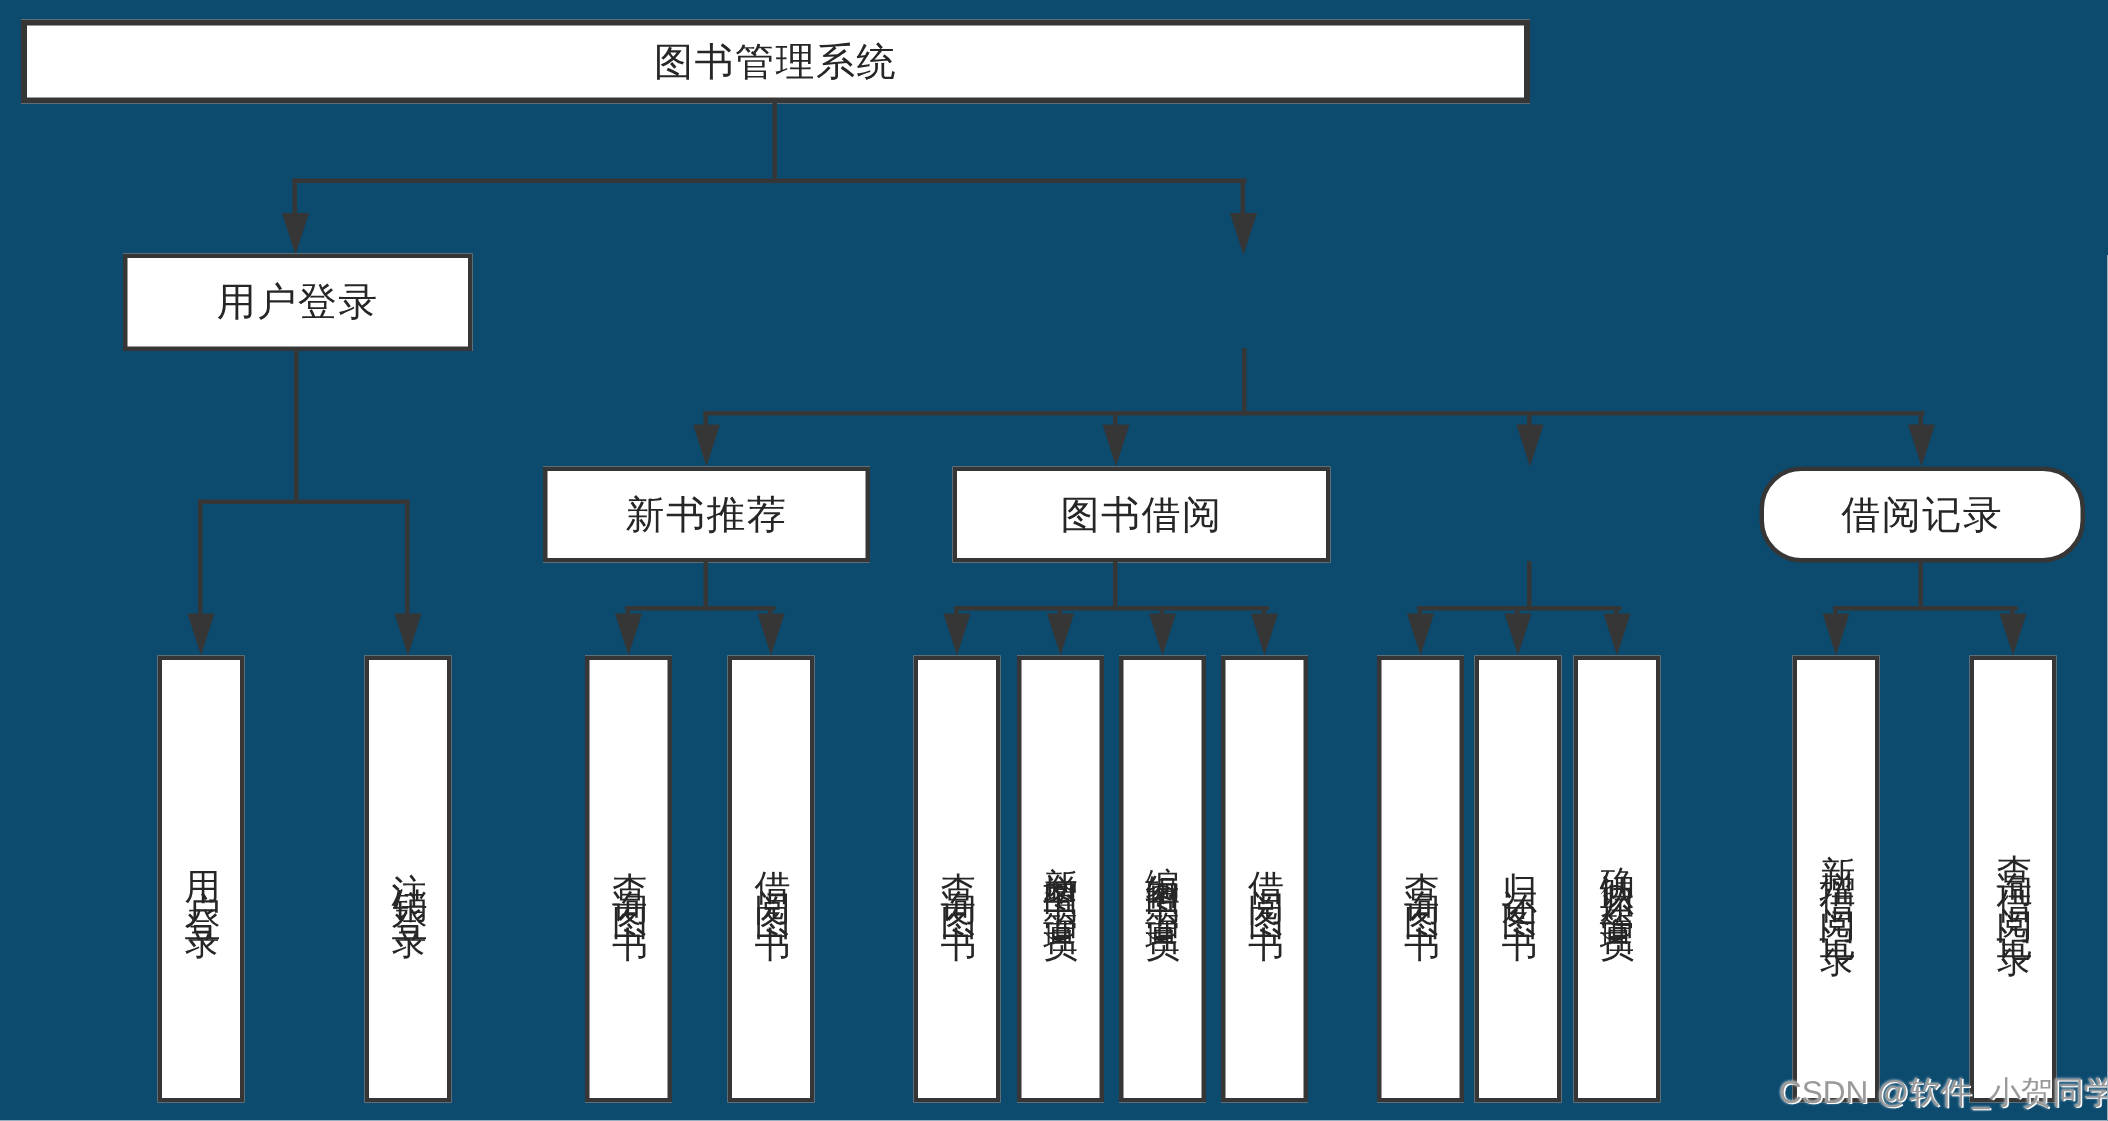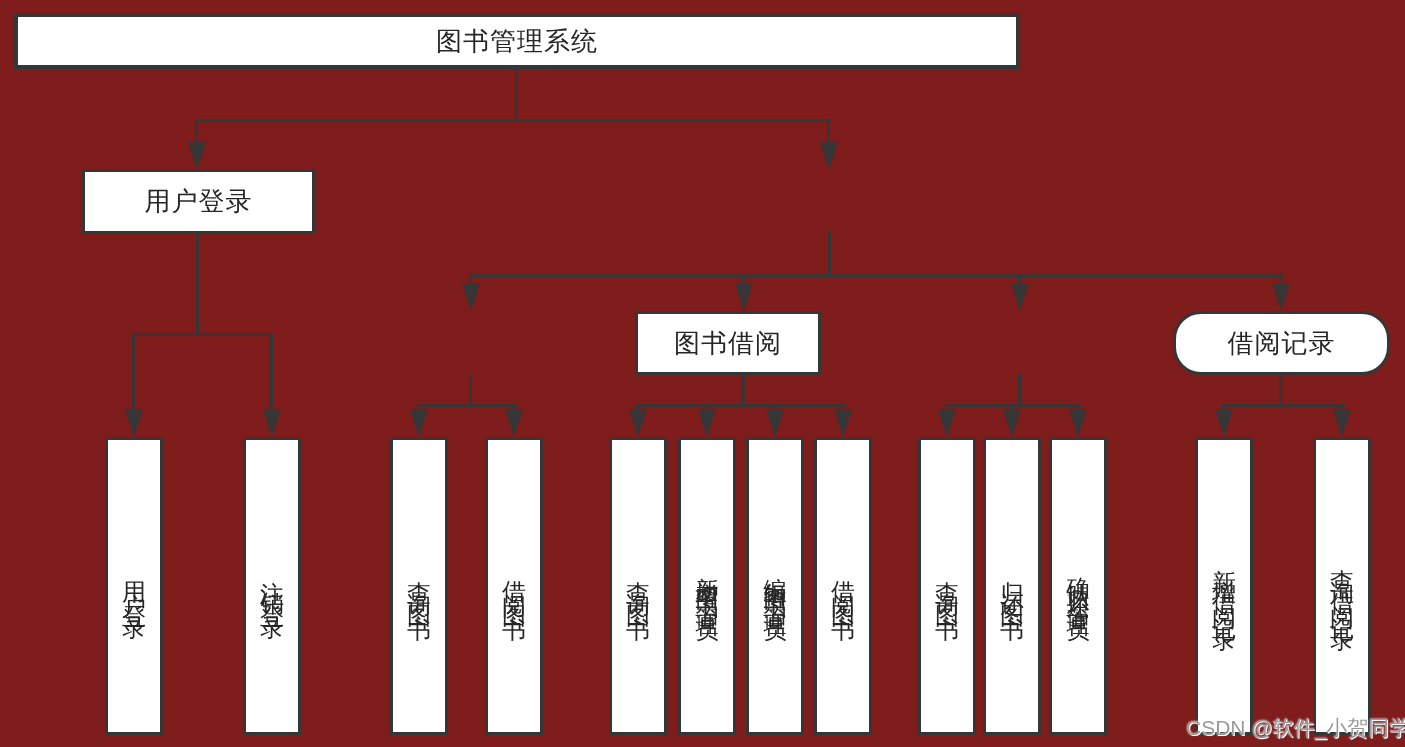--- a/index.html
+++ b/index.html
@@ -2,21 +2,21 @@
 <html><head>
 <meta charset="utf-8">
 <style>
   :root{
     --line:#363636;
     --text:#262626;
   }
   html,body{margin:0;padding:0;background:#ffffff;}
   body{font-family:"Liberation Sans","DejaVu Sans",sans-serif;}
   .canvas{
-    position:relative;width:1405px;height:747px;background:#7f1d1d;overflow:hidden;
+    position:relative;width:1405px;height:747px;background:#0c4a6e;overflow:hidden;
   }
   .box{
     position:absolute;box-sizing:border-box;border:3px solid var(--line);
     background:#ffffff;display:flex;align-items:center;justify-content:center;
     color:var(--text);
   }
   .root-box{border-width:4px;}
   .hlabel{font-size:26px;letter-spacing:1px;white-space:nowrap;}
   .vtext{
     writing-mode:vertical-lr;text-orientation:mixed;
@@ -68,21 +68,24 @@
   <div class="h" style="left:469px;top:274px;width:814px;"></div>
   <div class="v" style="left:469px;top:274px;height:12px;"></div>
   <div class="v" style="left:742px;top:274px;height:12px;"></div>
   <div class="v" style="left:1018px;top:274px;height:12px;"></div>
   <div class="v" style="left:1279px;top:274px;height:12px;"></div>
   <div class="arrow" style="left:462px;top:283px;"></div>
   <div class="arrow" style="left:735px;top:283px;"></div>
   <div class="arrow" style="left:1011px;top:283px;"></div>
   <div class="arrow" style="left:1272px;top:283px;"></div>
 
-  <div class="box" style="left:635px;top:311px;width:186px;height:64px;">
+  <div class="box" style="left:362px;top:311px;width:218px;height:64px;">
+    <span class="hlabel">新书推荐</span>
+  </div>
+  <div class="box" style="left:635px;top:311px;width:252px;height:64px;">
     <span class="hlabel">图书借阅</span>
   </div>
   <div class="box" style="left:1173px;top:311px;width:217px;height:64px;border-radius:28px;">
     <span class="hlabel">借阅记录</span>
   </div>
 
   <div class="v" style="left:469px;top:374px;height:33px;"></div>
   <div class="h" style="left:417px;top:404px;width:100px;"></div>
   <div class="v" style="left:417px;top:404px;height:8px;"></div>
   <div class="v" style="left:512px;top:404px;height:8px;"></div>

